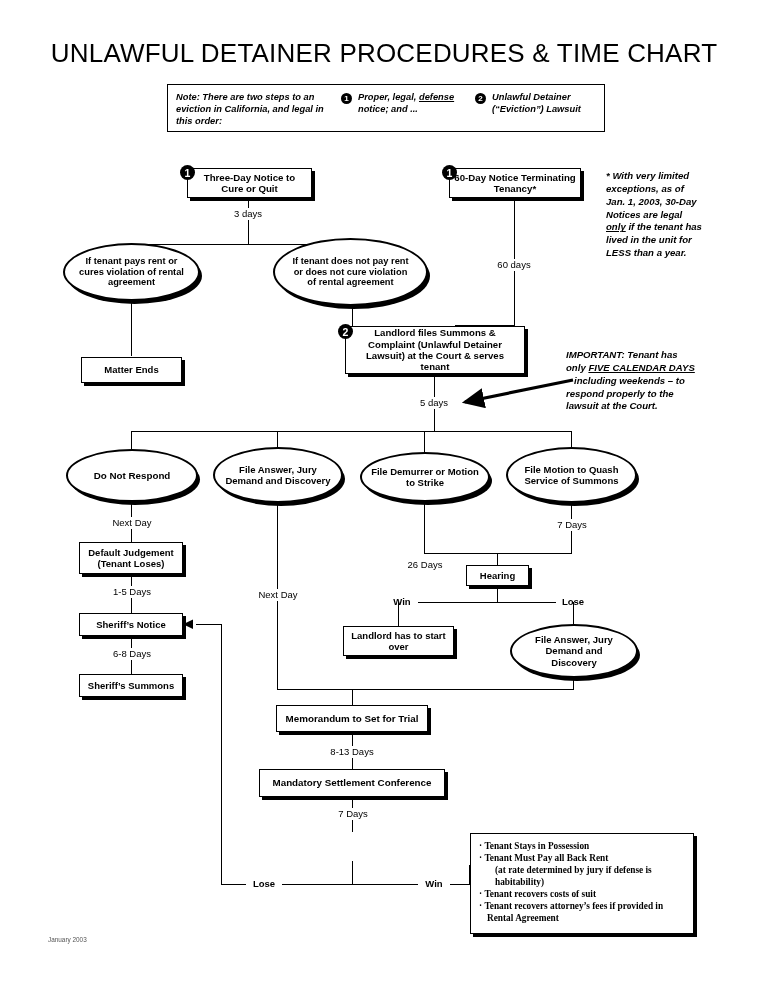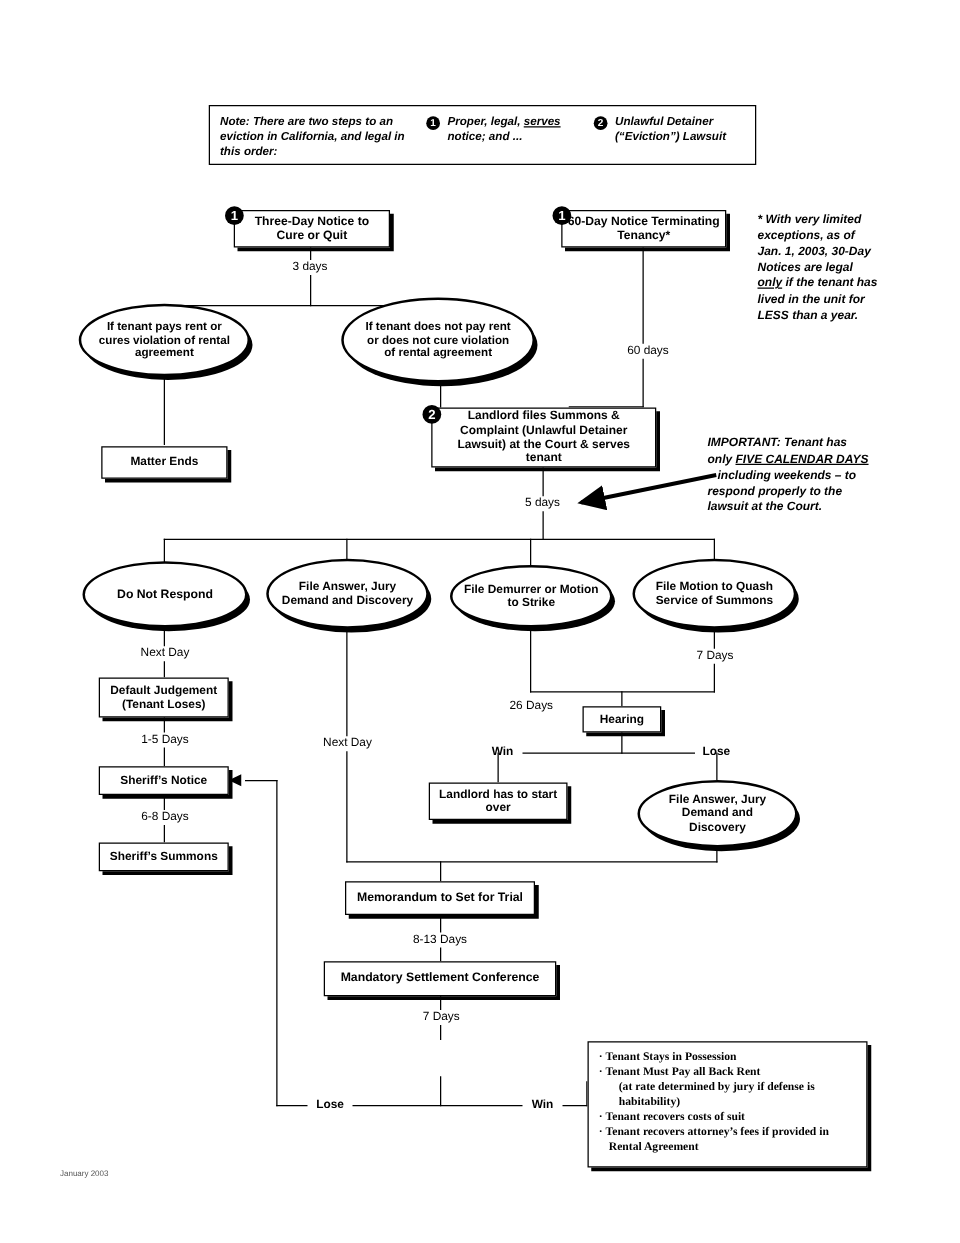--- a/index.html
+++ b/index.html
@@ -55,27 +55,28 @@
                padding-left:8px;text-indent:-8px;margin-bottom:0;}
   #outcomes li .cont{display:block;text-indent:0;padding-left:8px;}
 
   #stamp{left:48px;top:936px;font-size:6.4px;color:#555;}
 </style>
 </head>
 <body>
 
 <div id="stage">
 
+  <div class="abs" id="title">UNLAWFUL DETAINER PROCEDURES &amp; TIME CHART</div>
 
   <div class="abs plainbox" id="notebox">
     <div class="abs nbcell" style="left:8px;top:6px;width:160px;">Note: There are two steps to an eviction in California, and legal in this order:</div>
 
     <div class="abs badge" style="left:173px;top:8px;width:11px;height:11px;font-size:8px;">1</div>
     <div class="abs nbcell" style="left:190px;top:6px;width:120px;">
-      <span>Proper, legal, </span><span class="u">serves</span><span> notice; and ...</span>
+      <span>Proper, legal, </span><span class="u">defense</span><span> notice; and ...</span>
     </div>
 
     <div class="abs badge" style="left:307px;top:8px;width:11px;height:11px;font-size:8px;">2</div>
     <div class="abs nbcell" style="left:324px;top:6px;width:112px;">Unlawful Detainer (“Eviction”) Lawsuit</div>
   </div>
 
   <div class="abs box" style="left:187px;top:168px;width:125px;height:30px;font-size:9.7px;padding:0 4px;">Three-Day Notice to Cure or Quit</div>
   <div class="abs badge" style="left:180px;top:165px;width:15px;height:15px;font-size:10.5px;">1</div>
 
   <div class="abs box" style="left:449px;top:168px;width:132px;height:30px;font-size:9.7px;padding:0 4px;">60-Day Notice Terminating Tenancy*</div>
@@ -92,21 +93,21 @@
   </div>
 
   <div class="abs v" style="left:248px;top:198px;height:47px;"></div>
   <div class="abs h" style="left:131px;top:244px;width:222px;"></div>
   <div class="abs v" style="left:131px;top:244px;height:12px;"></div>
   <div class="abs v" style="left:352px;top:244px;height:8px;"></div>
   <div class="abs elabel" style="left:225px;top:208px;width:46px;">3 days</div>
 
   <div class="abs v" style="left:514px;top:198px;height:128px;"></div>
   <div class="abs h" style="left:455px;top:325px;width:60px;"></div>
-  <div class="abs elabel" style="left:490px;top:275px;width:48px;text-align:right;">60 days</div>
+  <div class="abs elabel" style="left:490px;top:259px;width:48px;">60 days</div>
 
   <div class="abs ell" style="left:63px;top:243px;width:137px;height:58px;font-size:9.3px;padding:0 12px;">If tenant pays rent or cures violation of rental agreement</div>
 
   <div class="abs ell" style="left:273px;top:238px;width:155px;height:68px;font-size:9.3px;padding:0 14px;">If tenant does not pay rent or does not cure violation of rental agreement</div>
 
   <div class="abs v" style="left:131px;top:300px;height:56px;"></div>
   <div class="abs box" style="left:81px;top:357px;width:101px;height:26px;font-size:9.5px;">Matter Ends</div>
 
   <div class="abs v" style="left:352px;top:305px;height:22px;"></div>
 

